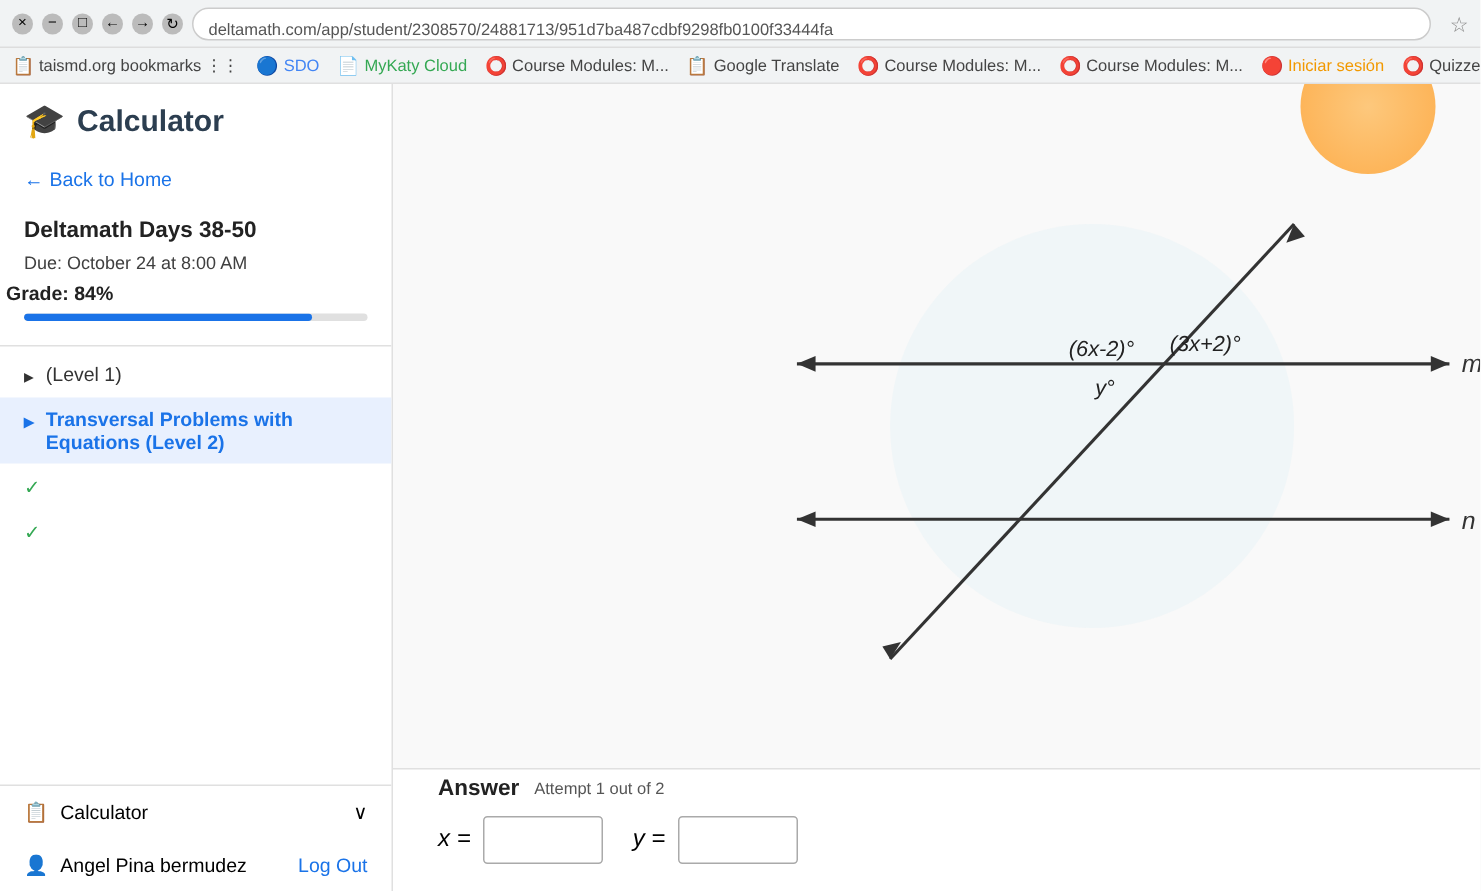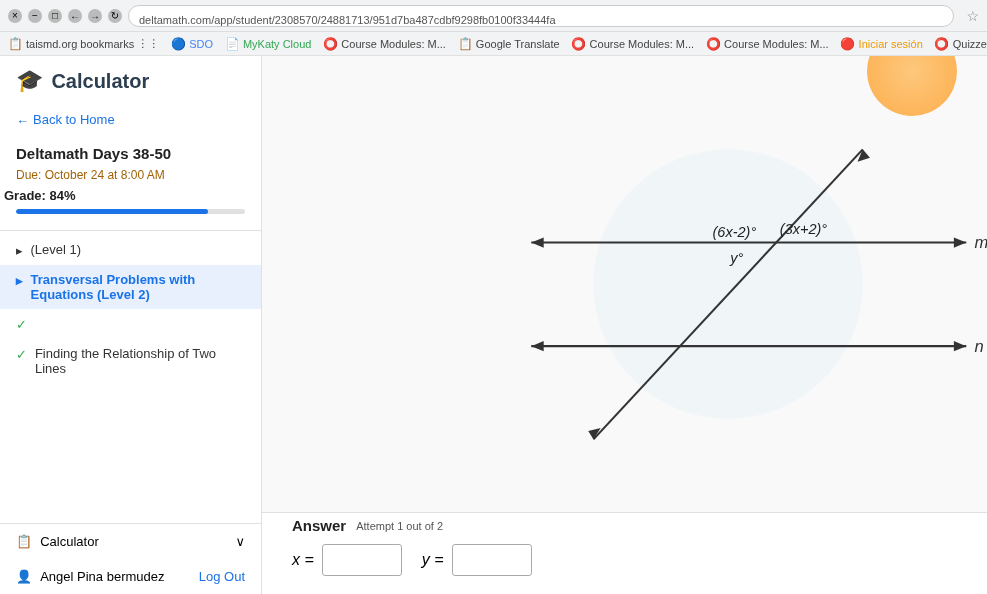--- a/index.html
+++ b/index.html
@@ -125,21 +125,21 @@
     }
     .assignment-title {
       padding: 12px 16px 4px;
       font-size: 15px;
       font-weight: bold;
       color: #222;
     }
     .assignment-due {
       padding: 2px 16px 4px;
       font-size: 12px;
-      color: #a16207;
+      color: #404040;
     }
     .assignment-grade {
       padding: 2px 4px 6px;
       font-size: 13px;
       font-weight: bold;
       color: #222;
     }
     .grade-bar-container {
       padding: 0 16px 12px;
     }
@@ -383,21 +383,20 @@
       <span class="item-icon">▸</span>
       <span>Transversal Problems with Equations (Level 2)</span>
     </div>
 
     <div class="sidebar-item checked">
       <span class="item-icon">✓</span>
     </div>
 
     <div class="sidebar-item checked">
       <span class="item-icon">✓</span>
-      <span>Finding the Relationship of Two Lines</span>
     </div>
 
     <div class="sidebar-bottom">
       <div class="calculator-row">
         <div class="calc-left">
           <span>📋</span>
           <span>Calculator</span>
         </div>
         <span>∨</span>
       </div>

